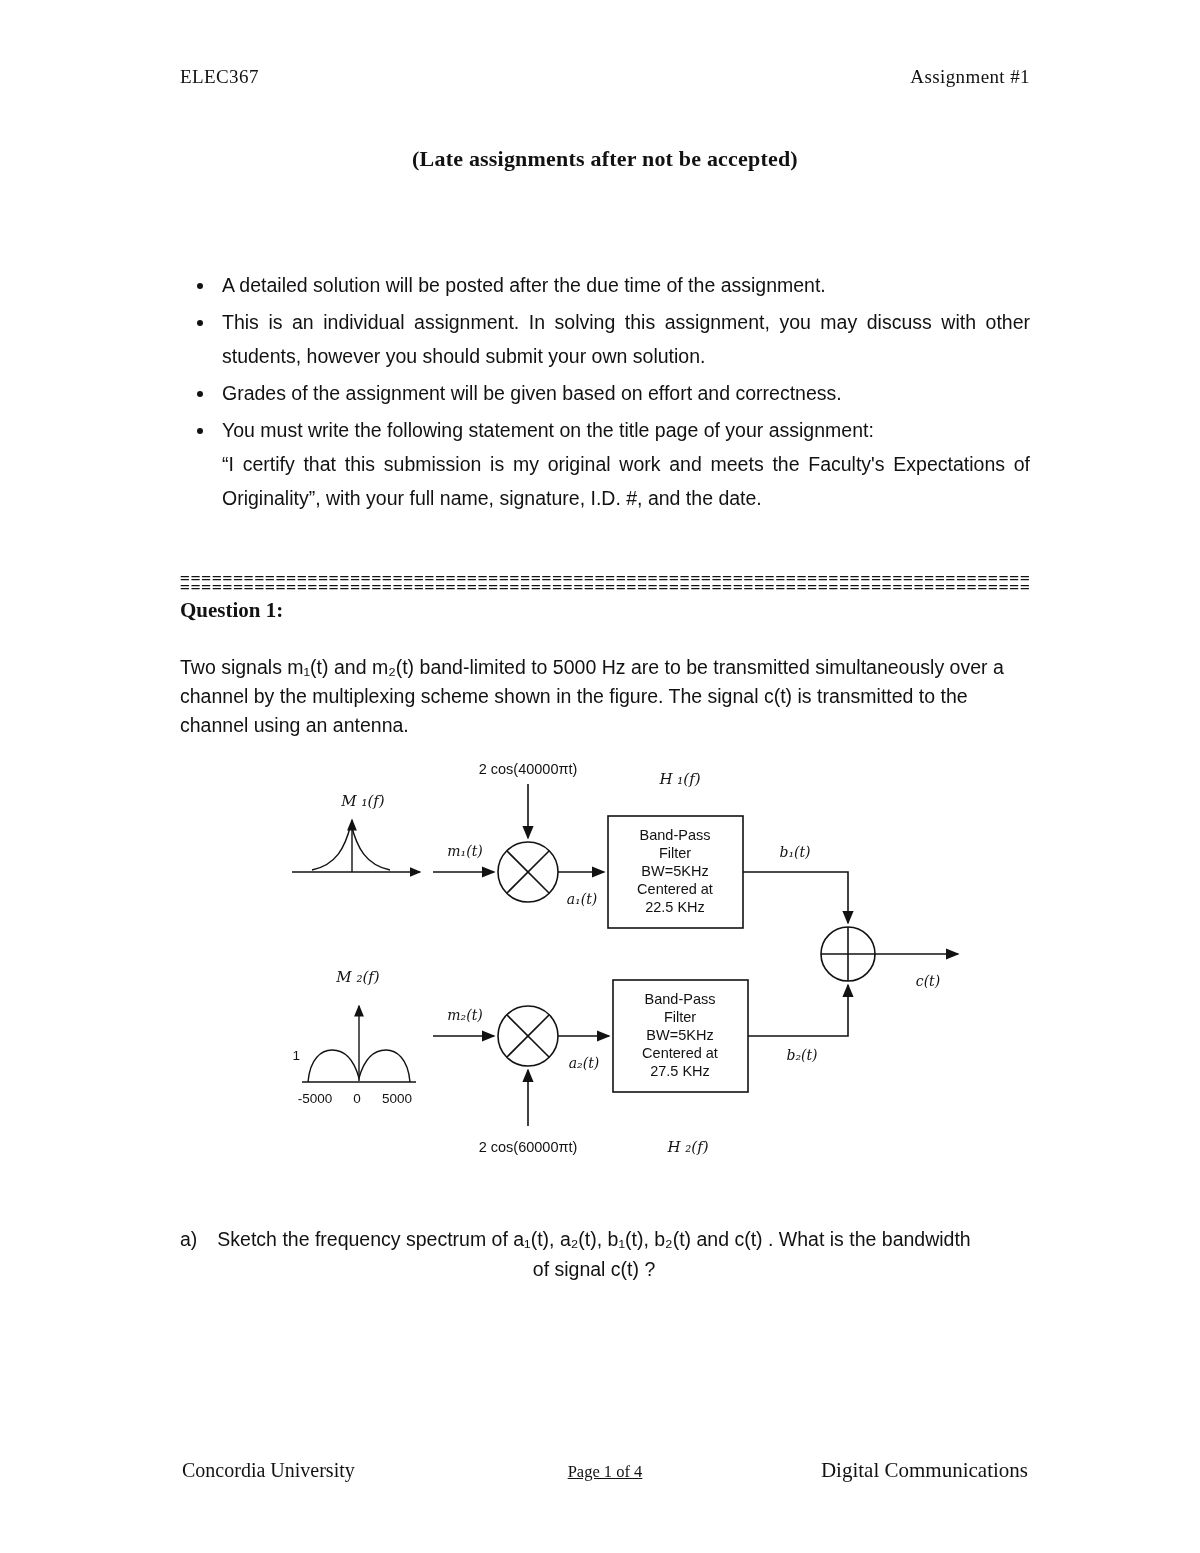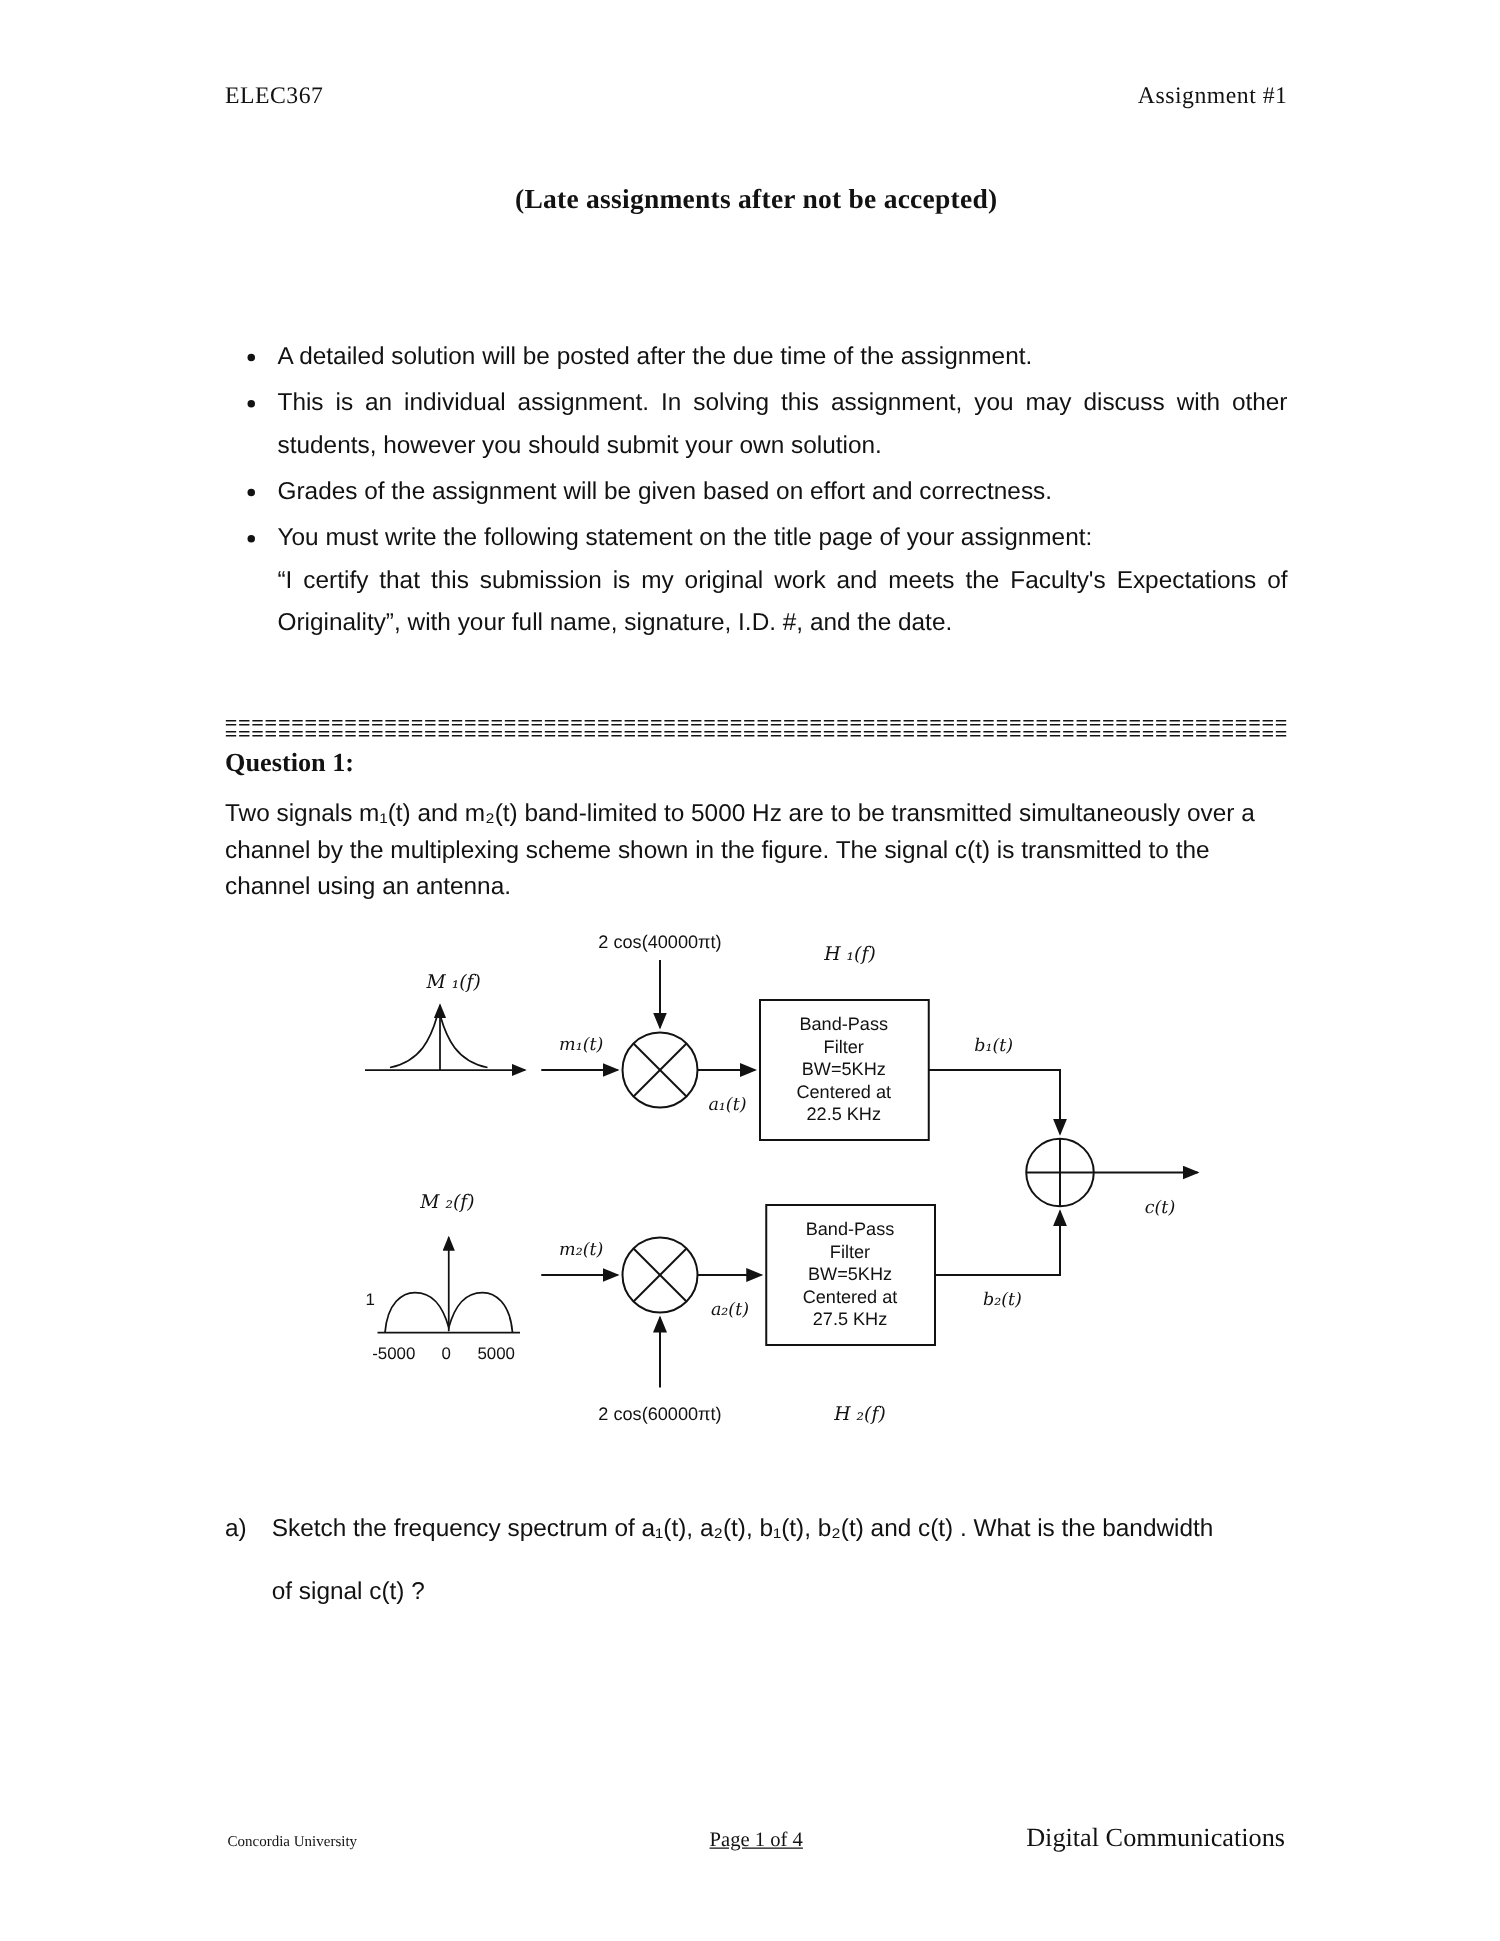--- a/index.html
+++ b/index.html
@@ -36,43 +36,43 @@
     margin-top:58px;
     font-family:"DejaVu Sans Mono","Liberation Mono",monospace;
     font-size:16px; line-height:9px; letter-spacing:1px;
     white-space:nowrap; overflow:hidden; height:20px;
   }
   .q-heading {
     margin-top:5px;
     font-family:"Liberation Serif","DejaVu Serif",serif;
     font-weight:bold; font-size:21px;
   }
-  .q-body { margin-top:14px; font-size:19.5px; line-height:29px; }
+  .q-body { margin-top:30px; font-size:19.5px; line-height:29px; }
   .diagram-wrap { margin-top:14px; }
   svg { display:block; }
   svg text { fill:#121212; }
   .sv-math { font-family:"DejaVu Serif","Liberation Serif",serif; font-style:italic; font-size:15px; }
   .sv-mathsm { font-family:"DejaVu Serif","Liberation Serif",serif; font-style:italic; font-size:14px; }
   .sv-text { font-family:"Liberation Sans","DejaVu Sans",sans-serif; font-size:14.5px; }
   .sv-box { font-family:"Liberation Sans","DejaVu Sans",sans-serif; font-size:14.5px; }
   .sv-num { font-family:"Liberation Sans","DejaVu Sans",sans-serif; font-size:13.5px; }
   .stroke { stroke:#121212; stroke-width:1.6; fill:none; }
   .thin { stroke:#121212; stroke-width:1.4; fill:none; }
   .part-a {
     margin-top:58px;
     font-size:19.5px; line-height:30px;
     display:flex; gap:20px;
   }
-  .pa-line2 { display:block; margin-top:20px; }
+  .pa-line2 { display:block; margin-top:0;text-align:center; }
   .footer {
     position:absolute; left:182px; right:172px; bottom:70px;
     display:flex; align-items:baseline;
     font-family:"Liberation Serif","DejaVu Serif",serif;
   }
-  .f-left  { flex:1; font-size:12px; }
+  .f-left  { flex:1; font-size:20px; }
   .f-center{ flex:1; text-align:center; font-size:16.5px;text-decoration:underline; }
   .f-right { flex:1; text-align:right; font-size:21px; }
 </style>
 </head>
 <body>
 
 <div class="page">
 
   <div class="header">
     <span>ELEC367</span>

